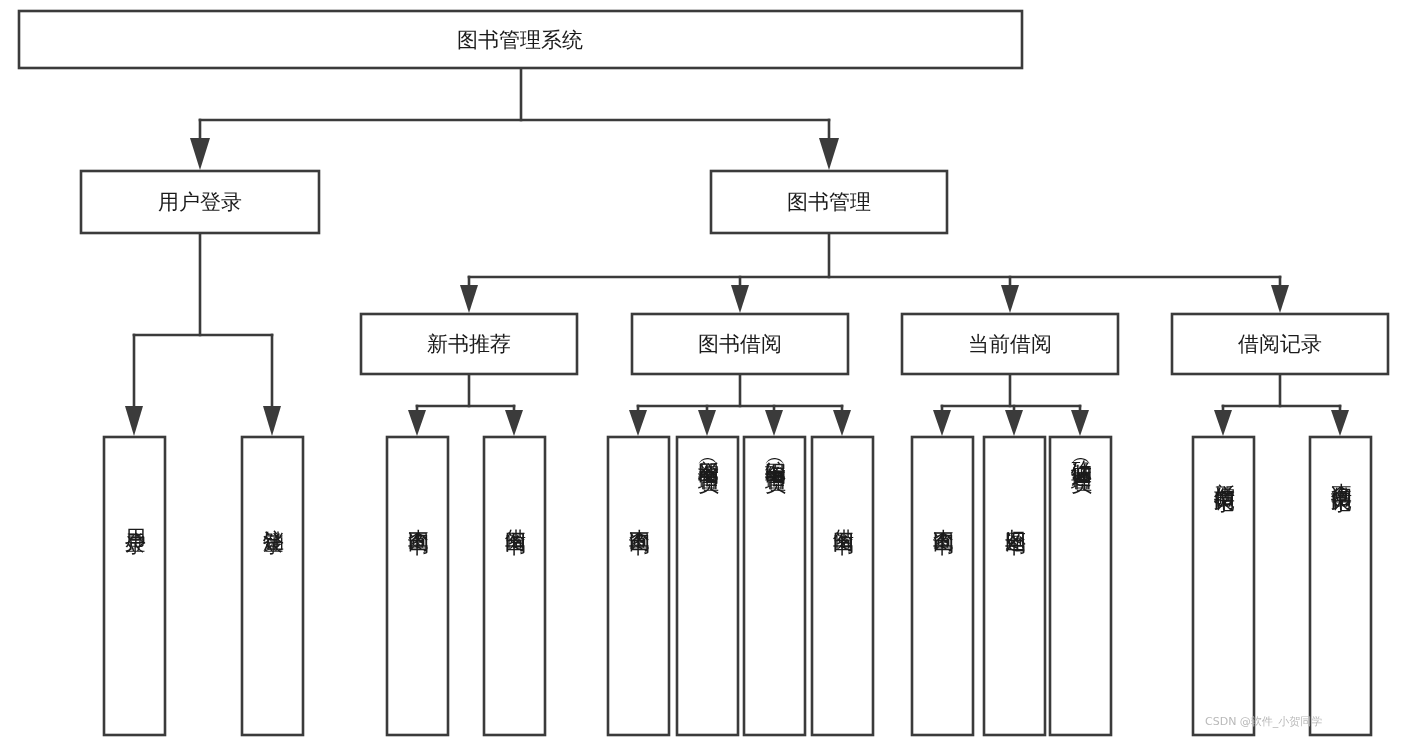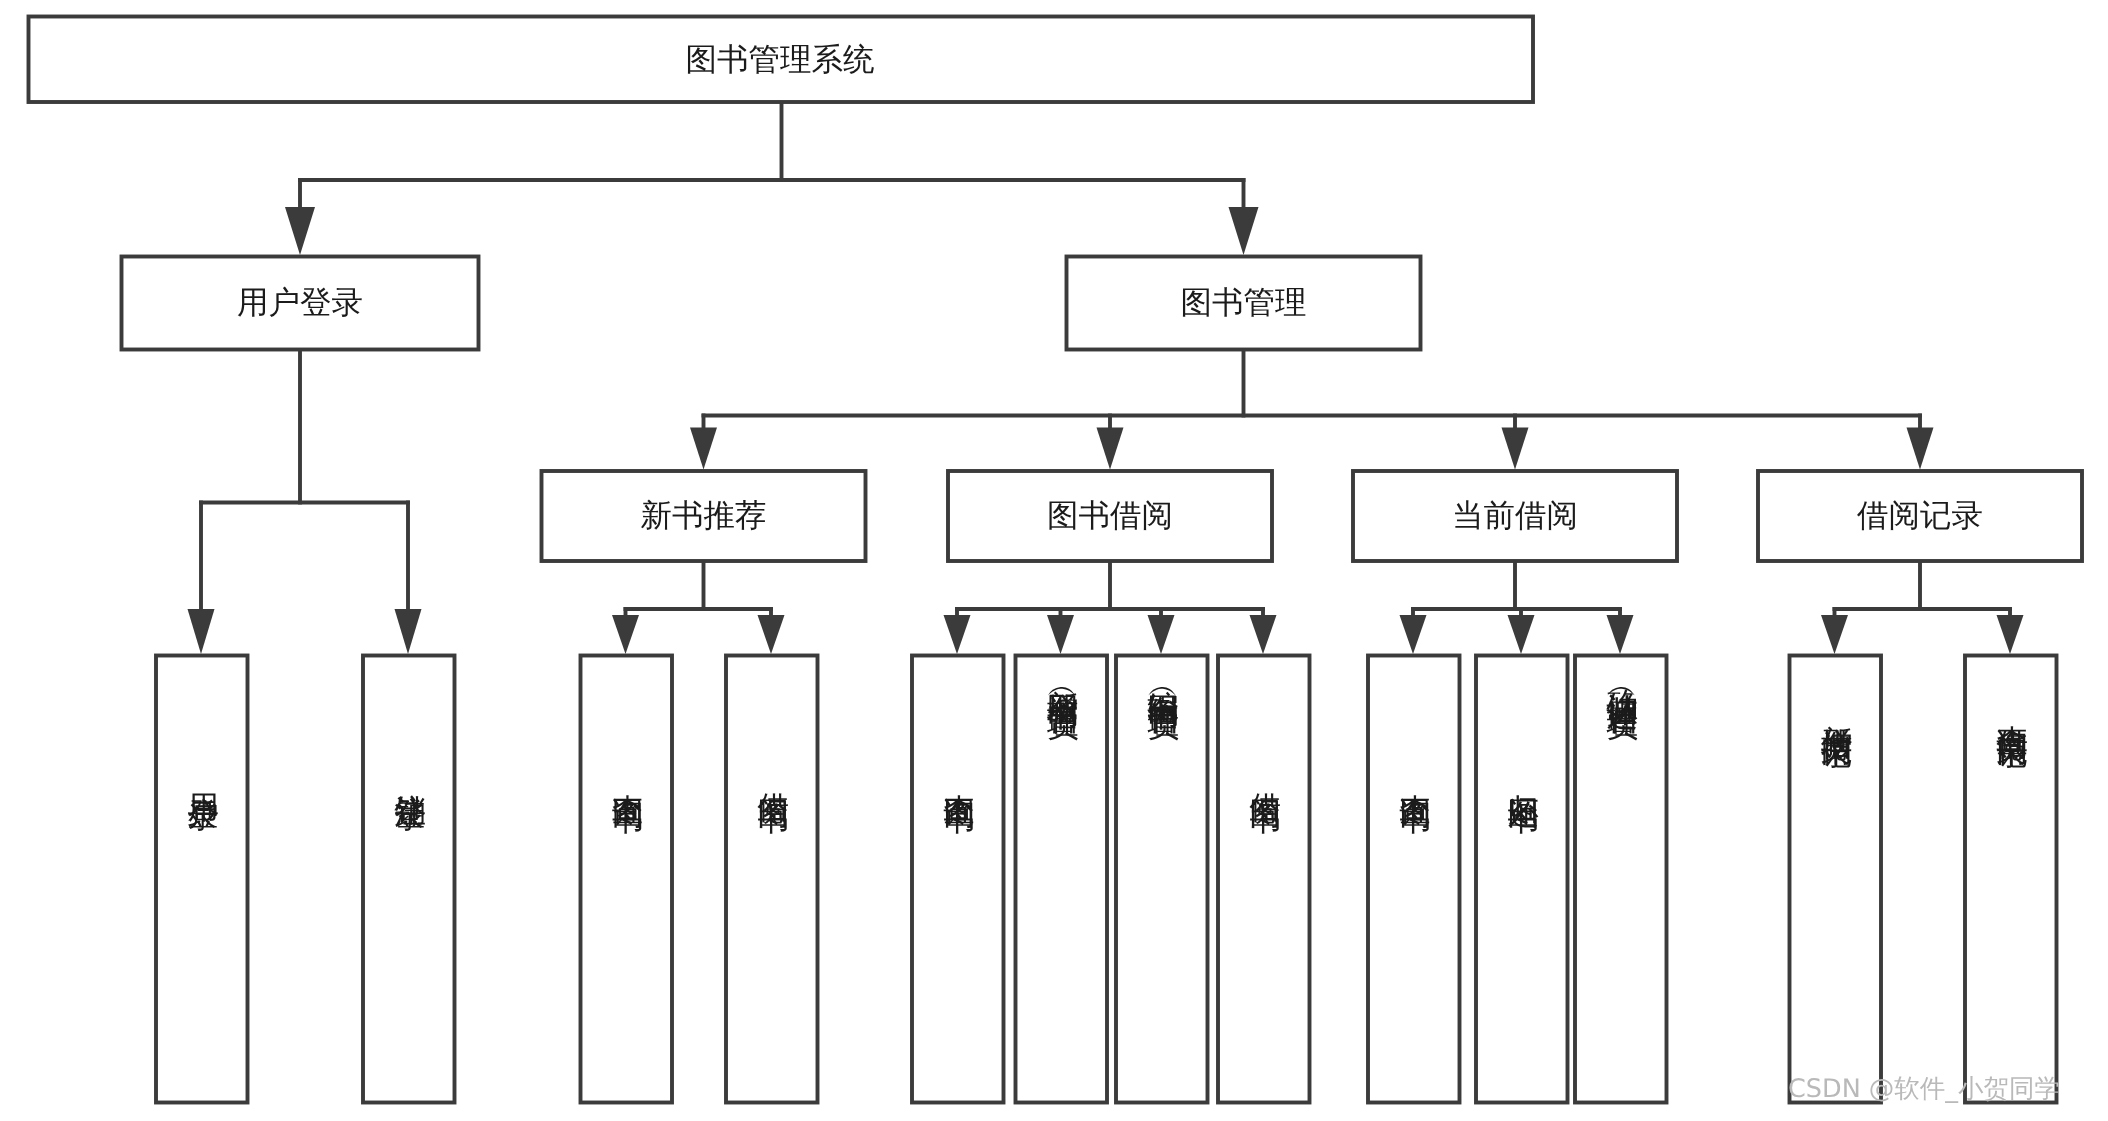--- a/index.html
+++ b/index.html
@@ -58,23 +58,24 @@
     color: #1b1b1b;
     letter-spacing: 2px;
     line-height: 1;
     white-space: nowrap;
     transform: translate(-50%, 0);
     pointer-events: none;
   }
   .watermark {
     position: absolute;
     font-family: "DejaVu Sans", "Liberation Sans", sans-serif;
-    font-size: 17px;
+    font-size: 11px;
     color: #b9b9b9;
     white-space: nowrap;
+    margin-left: 13px;
   }
 </style>
 </head>
 <body>
 
 <div id="diagram-root">
 
   <svg id="flow" viewBox="0 0 1405 747">
 
     <g>

